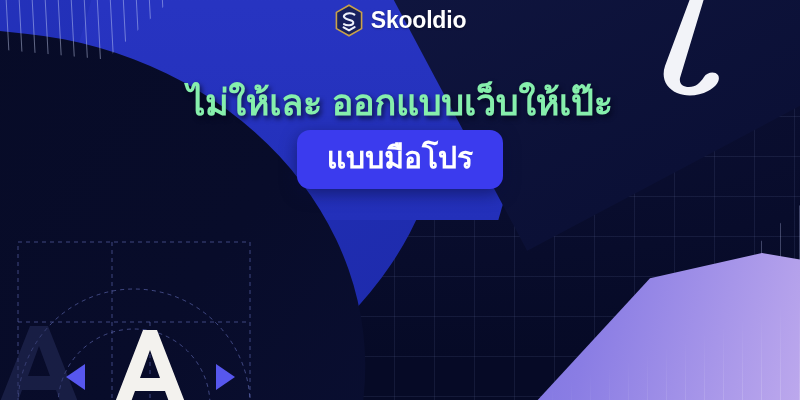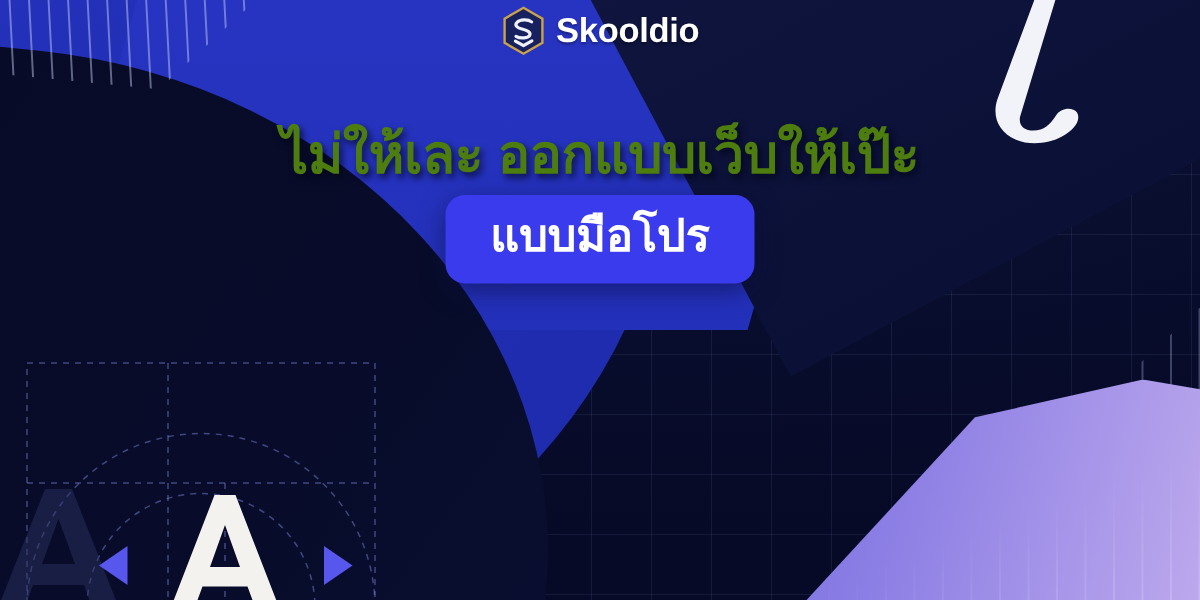--- a/index.html
+++ b/index.html
@@ -148,21 +148,21 @@
     color:#ffffff;
     font-size:46px;
     font-weight:700;
     line-height:1.14;
     letter-spacing:-.5px;
     text-shadow:2px 3px 5px rgba(3,5,24,.75);
     white-space:nowrap;
   }
   .subline{
     margin-top:12px;
-    color:#4d7c0f;
+    color:#86efac;
     font-size:36px;
     font-weight:700;
     line-height:1.18;
     letter-spacing:-.3px;
     text-shadow:2px 3px 5px rgba(3,5,24,.75);
     white-space:nowrap;
   }
   .badge{
     margin-top:6px;
     background:#3b3bee;

